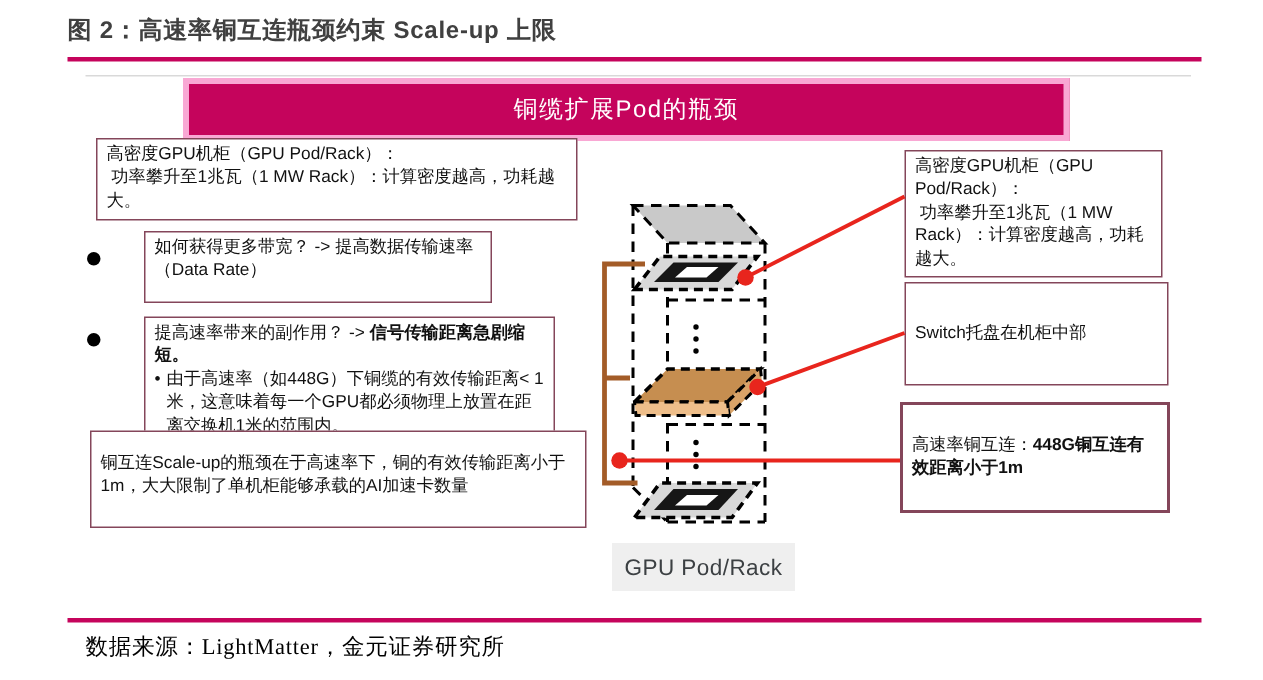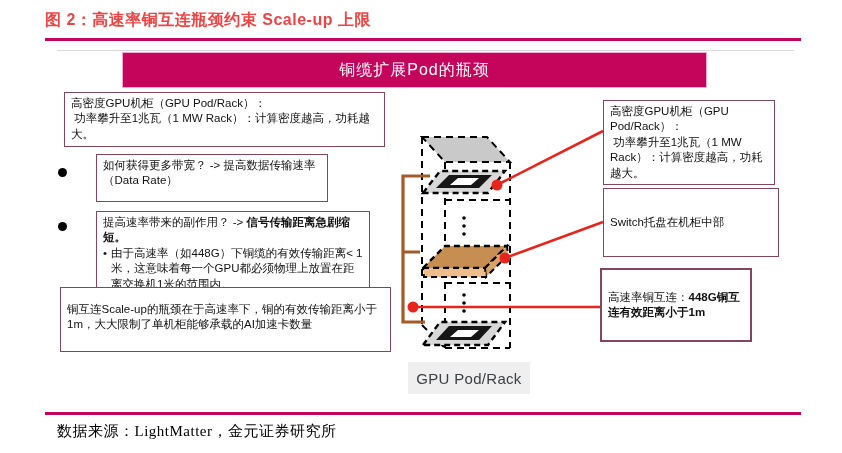--- a/index.html
+++ b/index.html
@@ -1,42 +1,42 @@
 <!DOCTYPE html>
 <html><head>
 <meta charset="utf-8">
 <style>
   html,body{margin:0;padding:0;background:#fff;}
   .page{position:relative;width:842px;height:453px;background:#fff;overflow:hidden;
         font-family:"Liberation Sans",sans-serif;color:#1a1a1a;}
 
   .fig-title{position:absolute;left:45px;top:10px;font-size:16px;font-weight:bold;
-             color:#ef4444;letter-spacing:.5px;}
+             color:#404040;letter-spacing:.5px;}
   .rule{position:absolute;height:3px;background:#C5045C;}
   .rule-top{left:45px;top:38px;width:756px;}
   .rule-bottom{left:45px;top:412px;width:756px;}
   .gray-rule{position:absolute;left:57px;top:50px;width:737px;height:1px;background:#d9d9d9;}
 
   .header-box{position:absolute;left:122px;top:52px;width:583px;height:34px;
-              background:#C5045C;border:1px solid #f9a8d4;display:flex;
+              background:#C5045C;border:4px solid #f9a8d4;display:flex;
               align-items:center;justify-content:center;}
   .header-box span{color:#fff;font-size:16px;letter-spacing:1px;}
 
   .txtbox{position:absolute;border:1.3px solid #84465A;background:#fff;
           font-size:11.5px;line-height:1.34;color:#111;padding:3px 6px;box-sizing:border-box;}
   .pre{white-space:pre-wrap;}
 
   .lbox1{left:64px;top:92px;width:321px;min-height:55px;}
   .lbox2{left:96px;top:154px;width:232px;min-height:48px;}
   .lbox3{left:96px;top:211px;width:274px;min-height:67px;}
   .lbox4{left:60px;top:287px;width:331px;min-height:65px;padding-top:14px;}
 
   .rbox1{left:603px;top:100px;width:172px;min-height:68px;}
   .rbox2{left:603px;top:188px;width:176px;height:69px;display:flex;align-items:center;}
-  .rbox3{left:600px;top:268px;width:152px;height:74px;border-width:2px;
+  .rbox3{left:600px;top:268px;width:180px;height:74px;border-width:2px;
          display:flex;align-items:center;}
 
   .bullet{position:absolute;width:9px;height:9px;border-radius:50%;background:#000;}
   .bullet1{left:58px;top:168px;}
   .bullet2{left:58px;top:222px;}
 
   .subrow{display:flex;gap:4px;}
   .subrow .dot{flex:0 0 auto;}
 
   b{font-weight:bold;}

